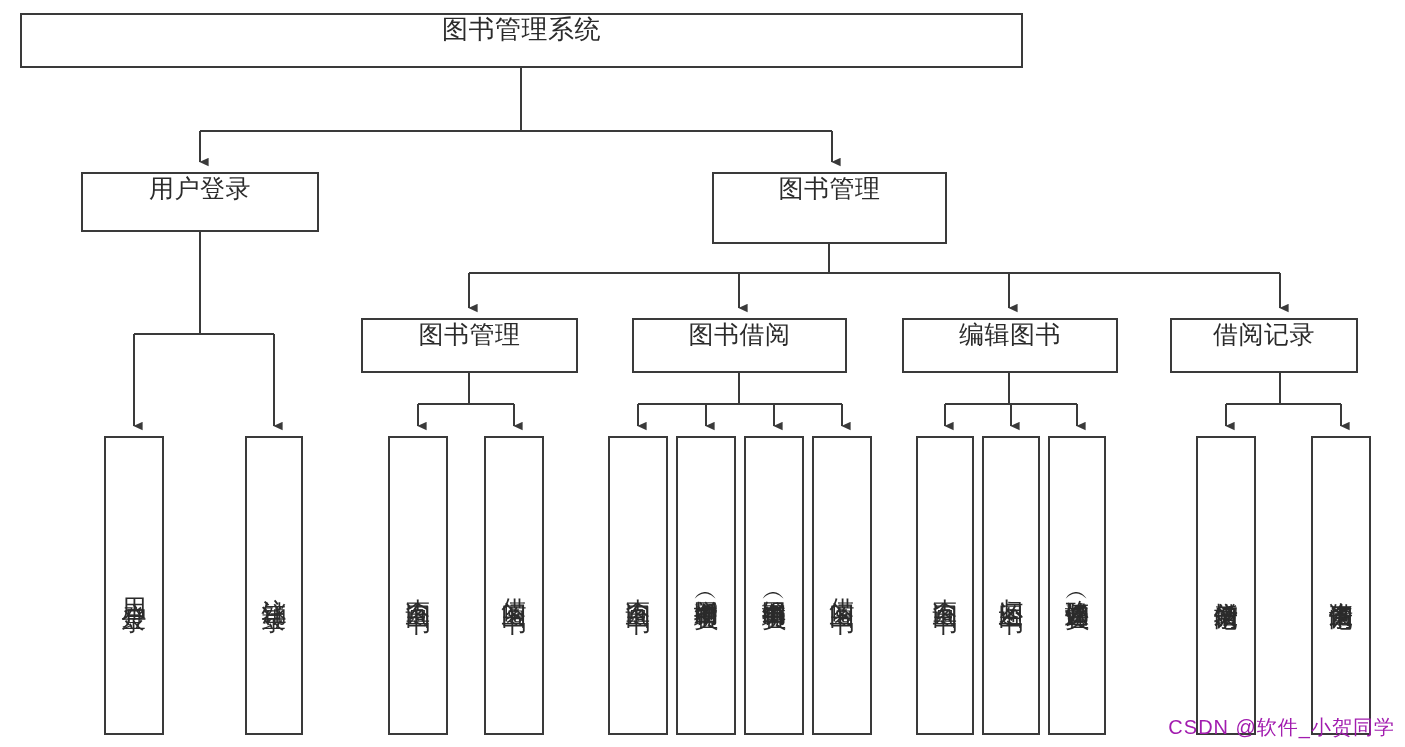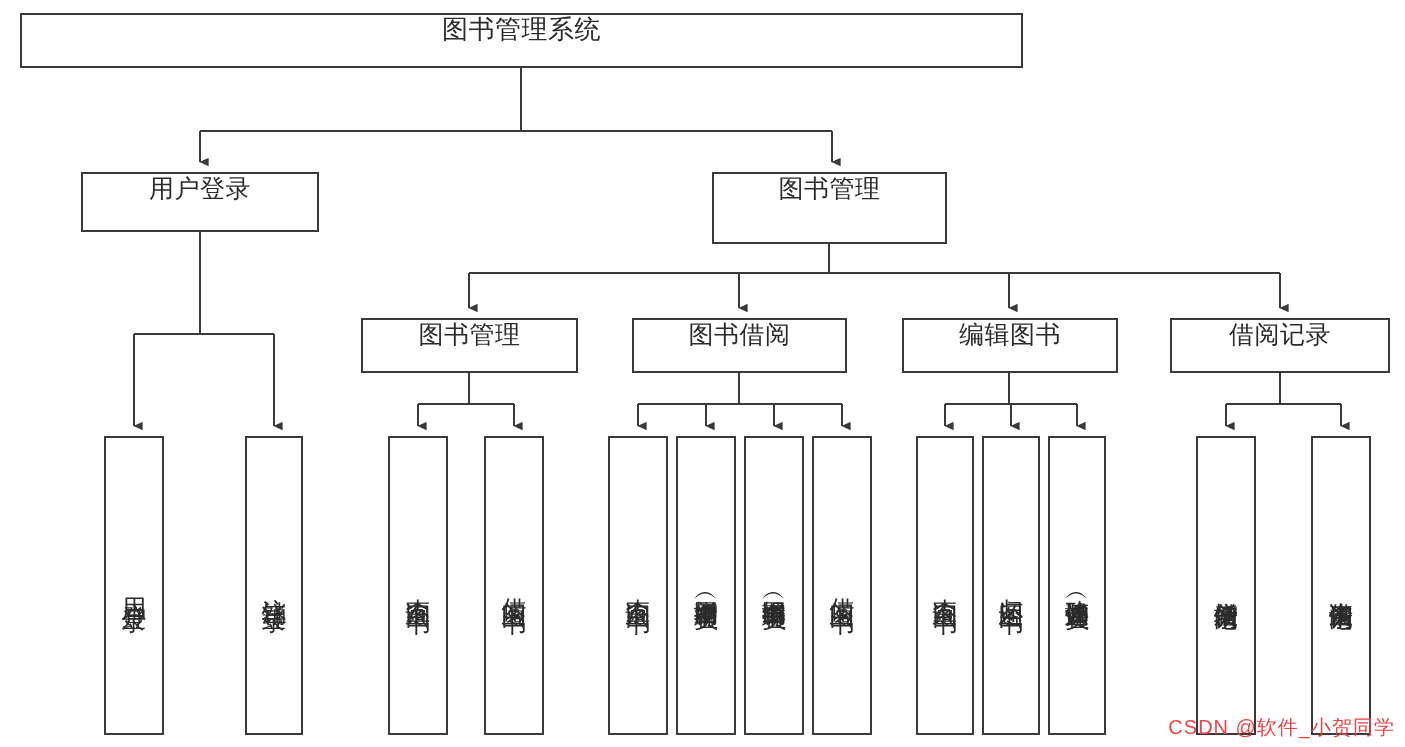--- a/index.html
+++ b/index.html
@@ -59,21 +59,21 @@
   svg.links{
     position:absolute;left:0;top:0;width:1405px;height:747px;
     z-index:1;
     pointer-events:none;
   }
   .watermark{
     position:absolute;
     right:10px;
     bottom:6px;
     font-size:20px;
-    color:#ef4444;
+    color:#a21caf;
     letter-spacing:1px;
     z-index:5;
     white-space:nowrap;
   }
 </style>
 </head>
 <body>
 
 <div id="diagram">
 
@@ -140,21 +140,21 @@
 
   <div class="node horiz" style="left:361px;top:318px;width:217px;height:55px;">
     <span class="label">图书管理</span>
   </div>
   <div class="node horiz" style="left:632px;top:318px;width:215px;height:55px;">
     <span class="label">图书借阅</span>
   </div>
   <div class="node horiz" style="left:902px;top:318px;width:216px;height:55px;">
     <span class="label">编辑图书</span>
   </div>
-  <div class="node horiz" style="left:1170px;top:318px;width:220px;height:55px;">
+  <div class="node horiz" style="left:1170px;top:318px;width:188px;height:55px;">
     <span class="label">借阅记录</span>
   </div>
 
   <div class="node vert" style="left:104px;top:436px;width:60px;height:299px;">
     <span class="label">用户登录</span>
   </div>
   <div class="node vert" style="left:245px;top:436px;width:58px;height:299px;">
     <span class="label">注销登录</span>
   </div>
 

